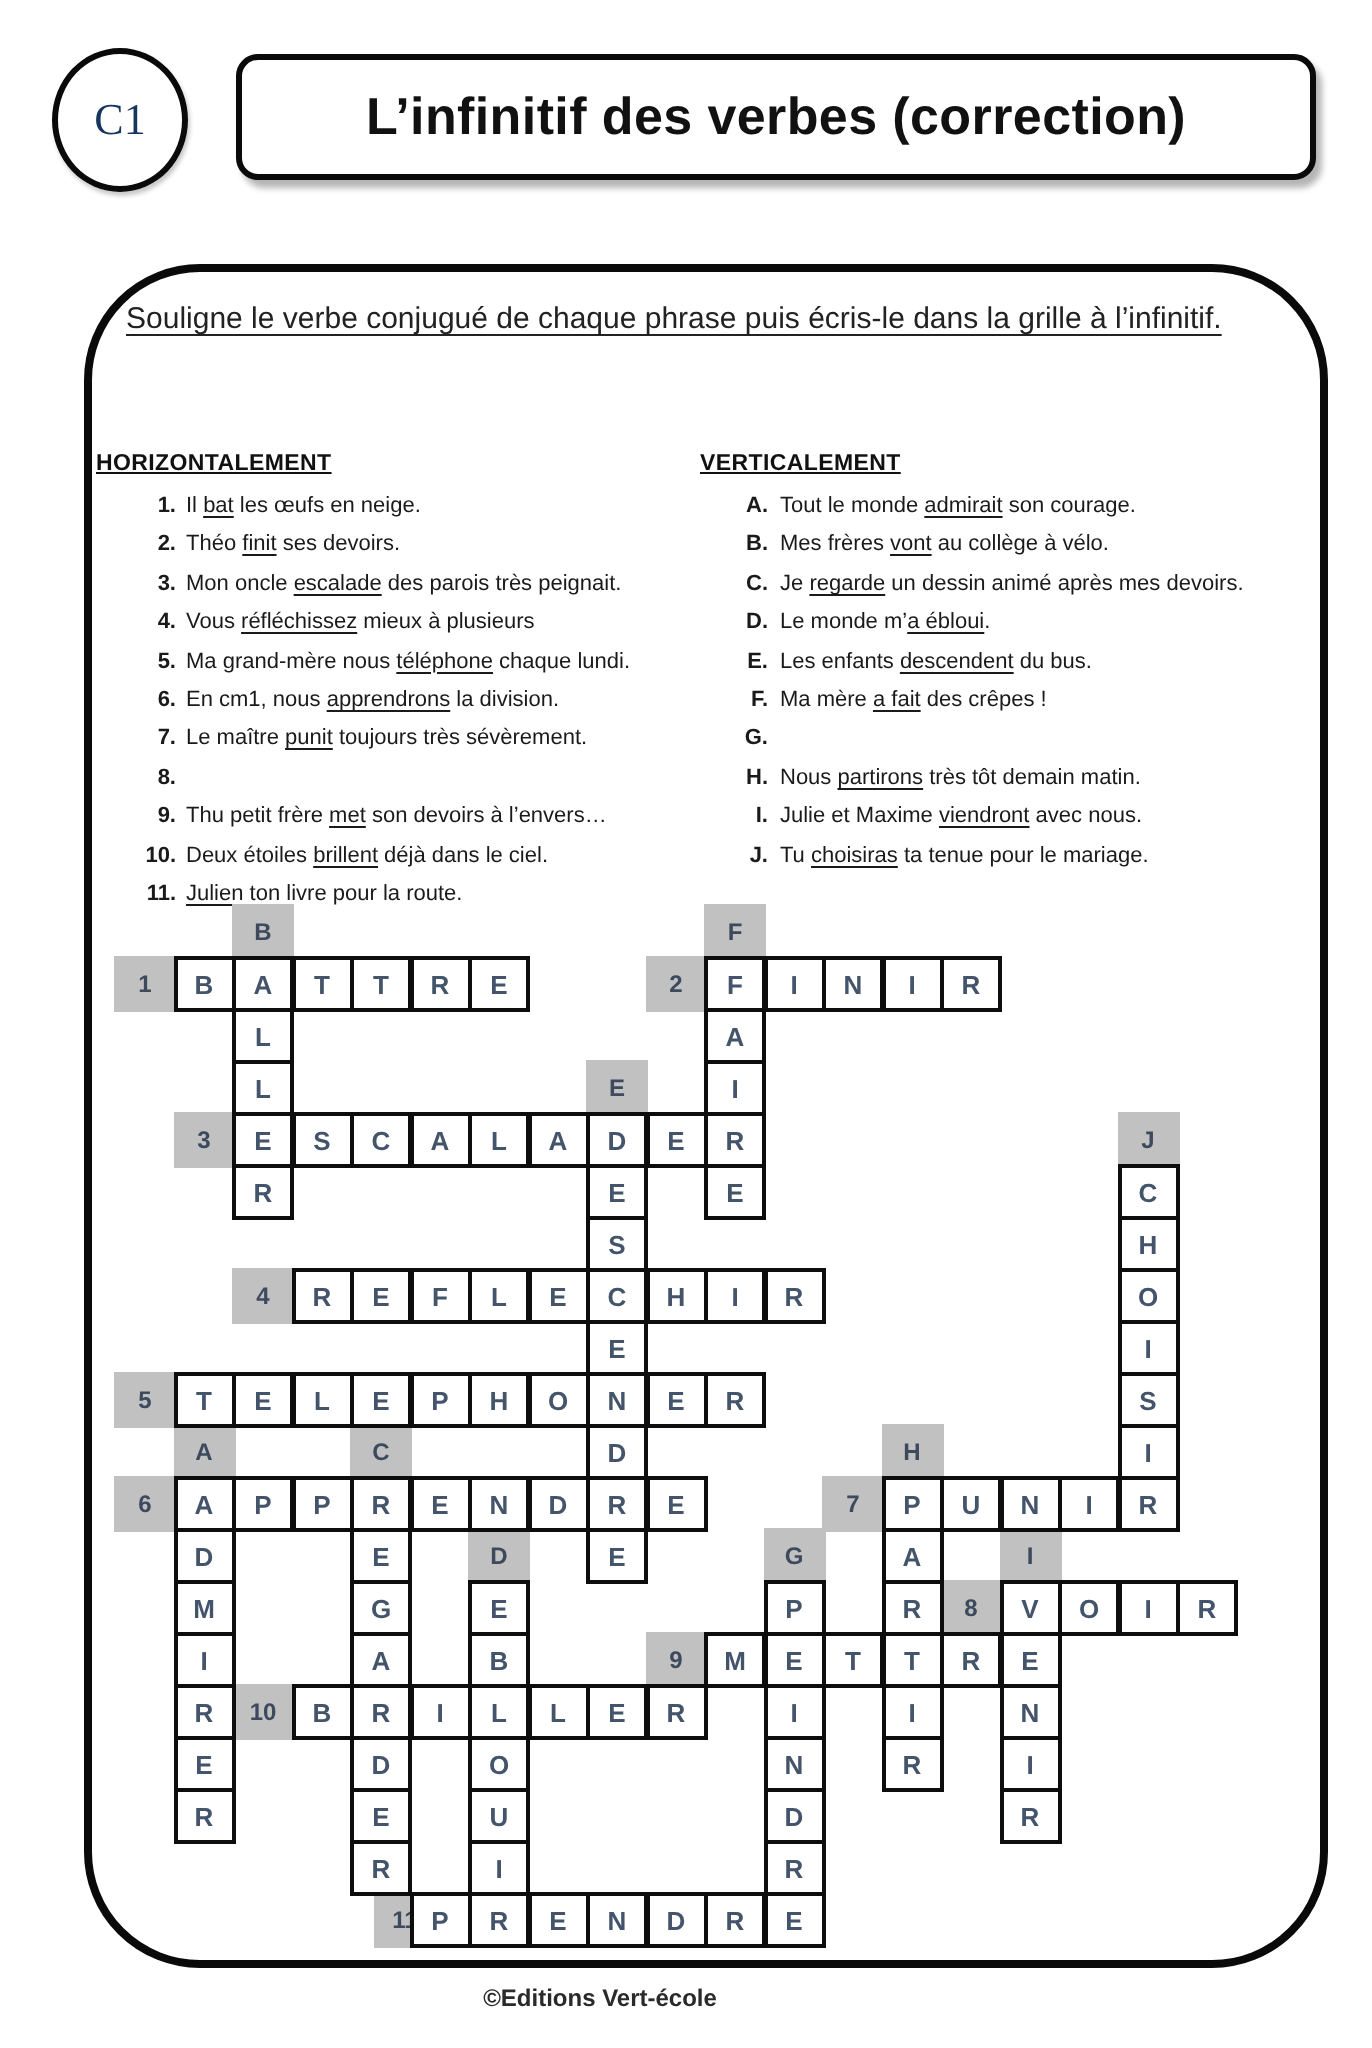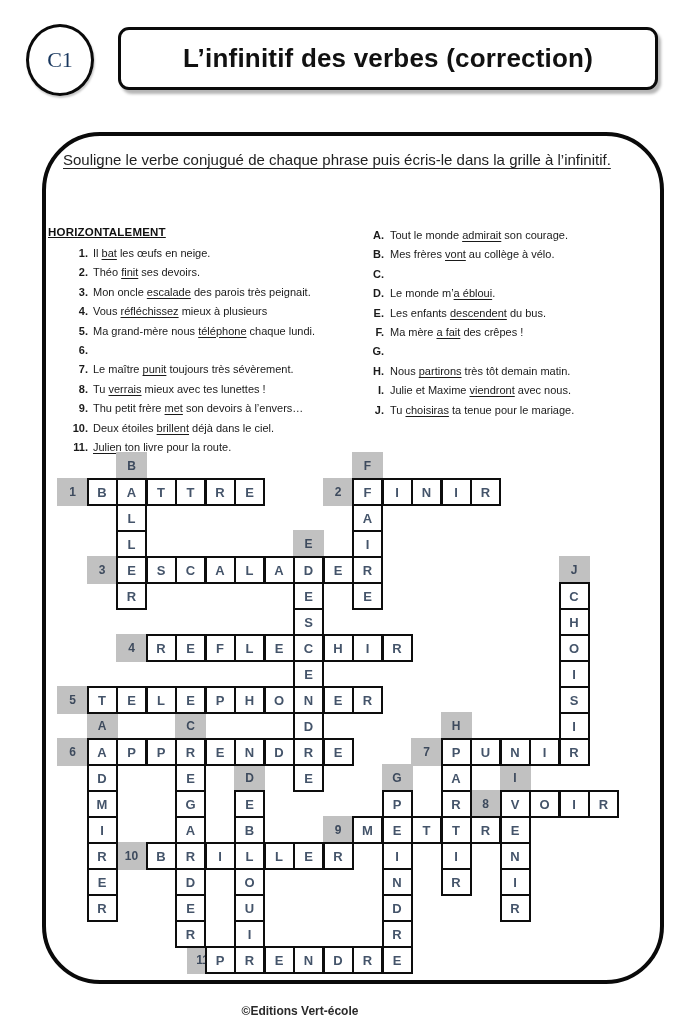--- a/index.html
+++ b/index.html
@@ -55,21 +55,21 @@
     display: flex; align-items: center; justify-content: center;
     font-size: 13px; font-weight: bold; color: #44546a;
     background: #ffffff; border: 2px solid #0d0d0d;
   }
   .cell.shaded {
     background: #c1c1c1; border-color: transparent; font-size: 12px; color: #3d4a5d;
   }
   
   .footer {
     position: absolute; left: 0; top: 992px; width: 600px;
-    text-align: center; font-size: 12px; font-weight: bold; color: #2a2a2a; margin-top: 12px;
+    text-align: center; font-size: 12px; font-weight: bold; color: #2a2a2a;
   }
 </style>
 </head>
 <body>
 
 <div class="page">
 
   <div class="code-circle">
     <span>C1</span>
   </div>
@@ -100,56 +100,58 @@
         <div class="clue">
           <span class="clue-num">4.</span>
           <span class="clue-text"><span>Vous </span><span class="verb">réfléchissez</span><span> mieux à plusieurs</span></span>
         </div>
         <div class="clue">
           <span class="clue-num">5.</span>
           <span class="clue-text"><span>Ma grand-mère nous </span><span class="verb">téléphone</span><span> chaque lundi.</span></span>
         </div>
         <div class="clue">
           <span class="clue-num">6.</span>
+          <span class="clue-text"><span>En cm1, nous </span><span class="verb">apprendrons</span><span> la division.</span></span>
         </div>
         <div class="clue">
           <span class="clue-num">7.</span>
           <span class="clue-text"><span>Le maître </span><span class="verb">punit</span><span> toujours très sévèrement.</span></span>
         </div>
         <div class="clue">
           <span class="clue-num">8.</span>
-          <span class="clue-text"><span>Tu </span><span class="verb">verrais</span><span> mieux avec tes lunettes !</span></span>
         </div>
         <div class="clue">
           <span class="clue-num">9.</span>
           <span class="clue-text"><span>Thu petit frère </span><span class="verb">met</span><span> son devoirs à l’envers…</span></span>
         </div>
         <div class="clue">
           <span class="clue-num">10.</span>
           <span class="clue-text"><span>Deux étoiles </span><span class="verb">brillent</span><span> déjà dans le ciel.</span></span>
         </div>
         <div class="clue">
           <span class="clue-num">11.</span>
           <span class="clue-text"><span></span><span class="verb">Julien</span><span> ton livre pour la route.</span></span>
         </div>
       </div>
   </div>
 
   <div class="clue-col v">
+    <div class="clue-heading">VERTICALEMENT</div>
     <div>
         <div class="clue">
           <span class="clue-num">A.</span>
           <span class="clue-text"><span>Tout le monde </span><span class="verb">admirait</span><span> son courage.</span></span>
         </div>
         <div class="clue">
           <span class="clue-num">B.</span>
           <span class="clue-text"><span>Mes frères </span><span class="verb">vont</span><span> au collège à vélo.</span></span>
         </div>
         <div class="clue">
           <span class="clue-num">C.</span>
+          <span class="clue-text"><span>Je </span><span class="verb">regarde</span><span> un dessin animé après mes devoirs.</span></span>
         </div>
         <div class="clue">
           <span class="clue-num">D.</span>
           <span class="clue-text"><span>Le monde m’</span><span class="verb">a ébloui</span><span>.</span></span>
         </div>
         <div class="clue">
           <span class="clue-num">E.</span>
           <span class="clue-text"><span>Les enfants </span><span class="verb">descendent</span><span> du bus.</span></span>
         </div>
         <div class="clue">

